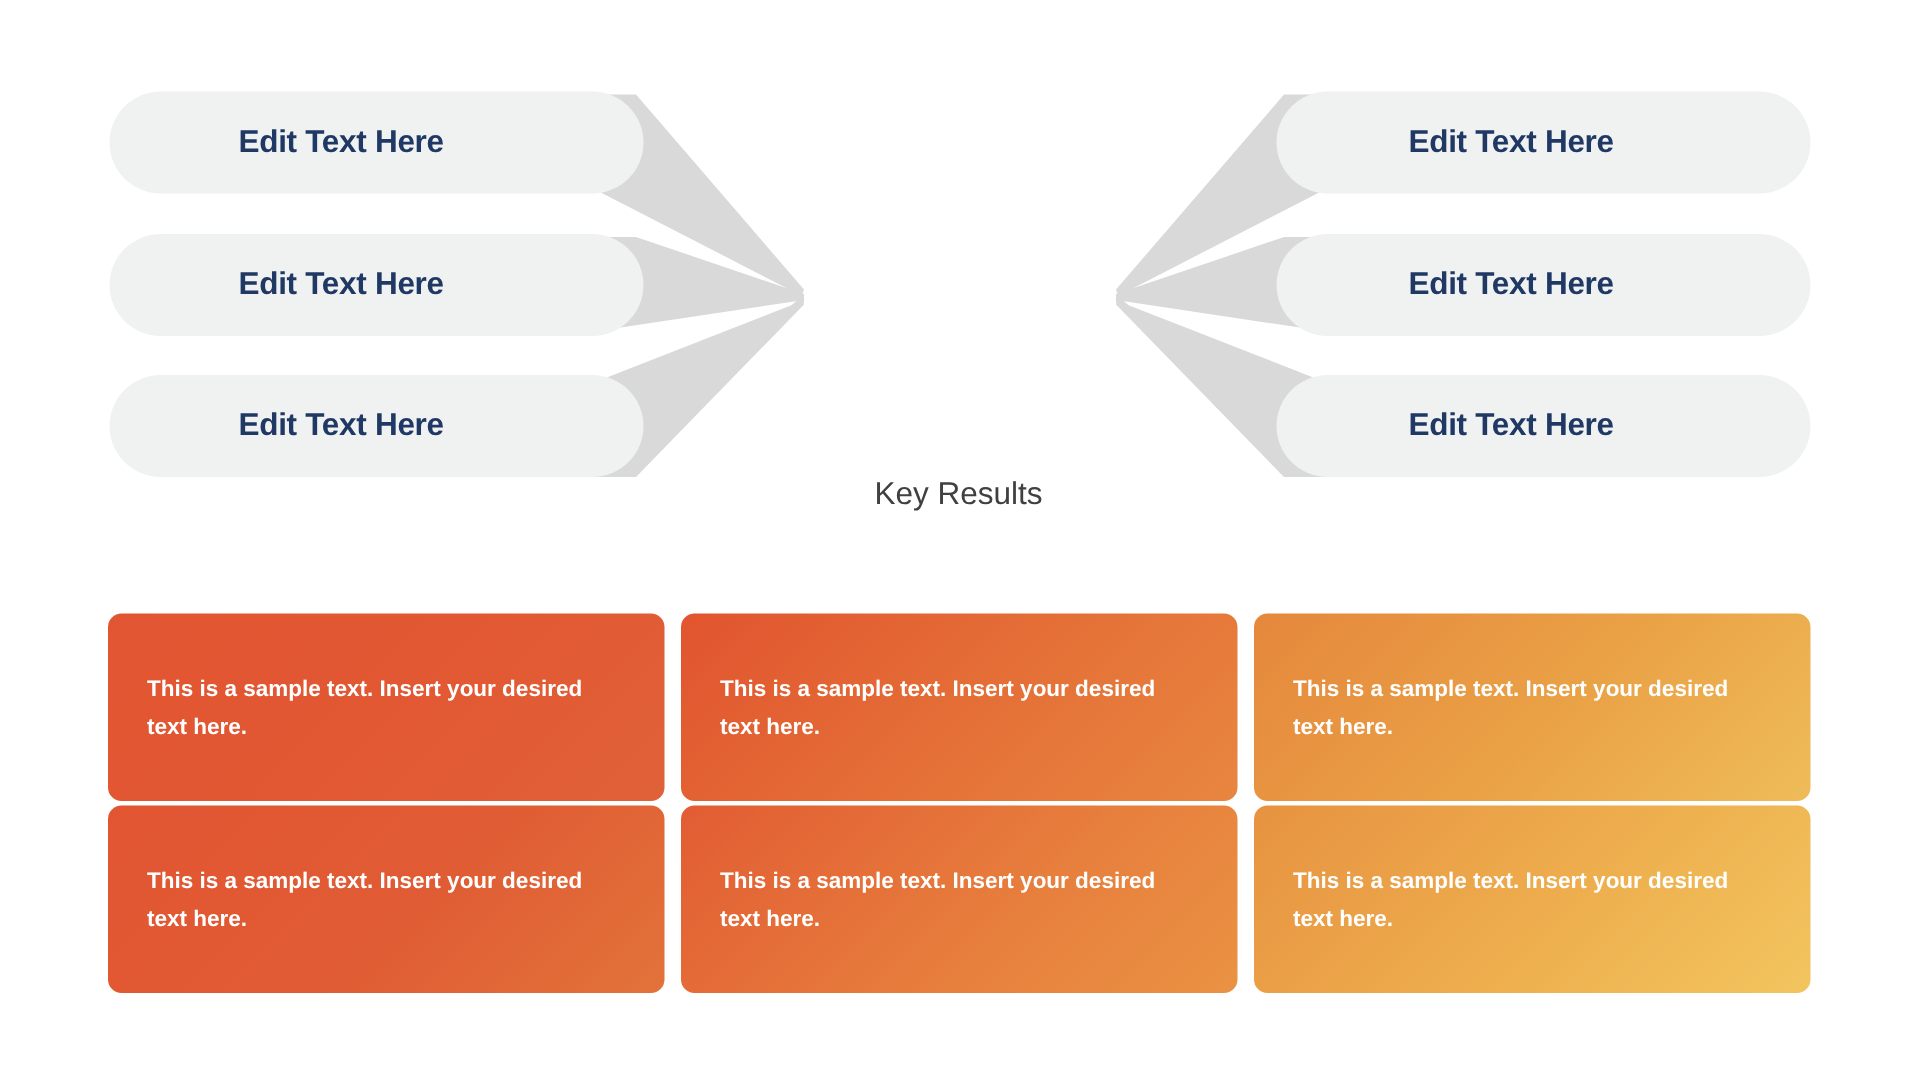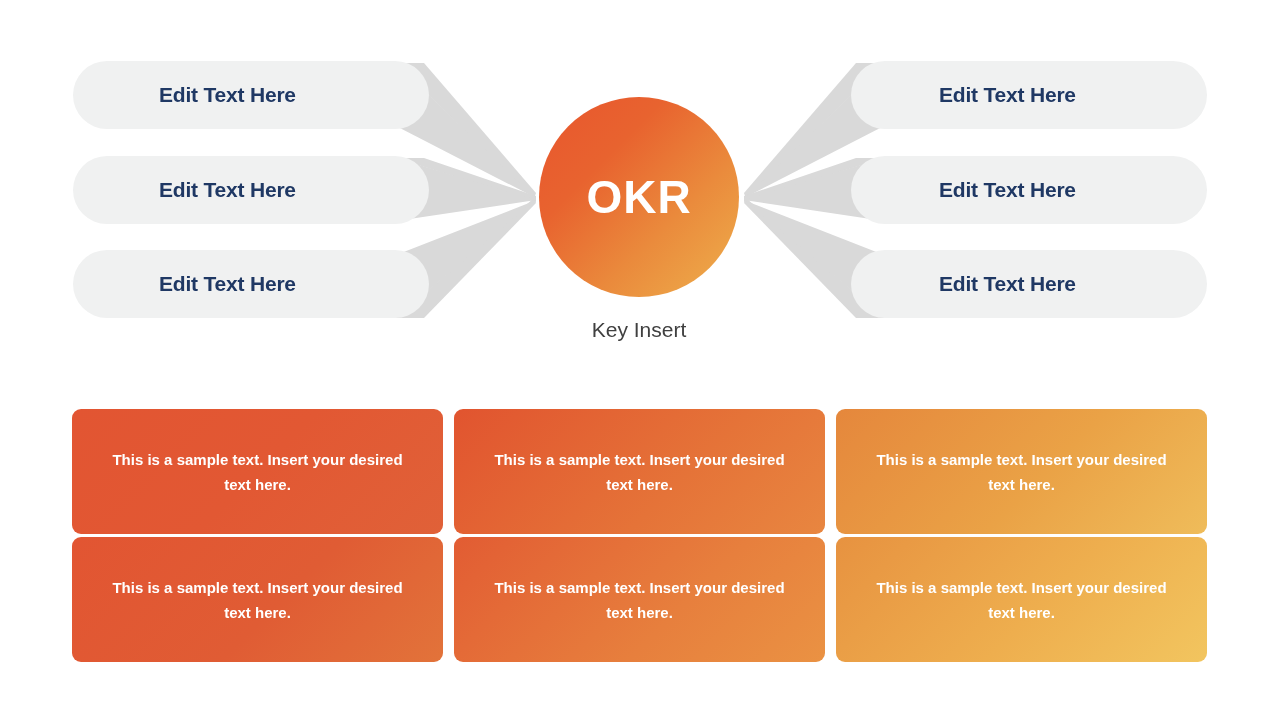--- a/index.html
+++ b/index.html
@@ -105,21 +105,21 @@
     align-items: center;
     justify-content: center;
     box-sizing: border-box;
     padding: 0 26px;
   }
   .card-text {
     color: #ffffff;
     font-size: 15px;
     font-weight: bold;
     line-height: 25px;
-    text-align: center;
+    text-align: left;
   }
 
   .card-c1 { left: 72px;  }
   .card-c2 { left: 454px; }
   .card-c3 { left: 836px; }
   .card-r1 { top: 409px; }
   .card-r2 { top: 537px; }
 
   .g-c1 { background: linear-gradient(135deg, #e25532 0%, #e25833 50%, #e06138 100%); }
   .g-c2 { background: linear-gradient(135deg, #e1542f 0%, #e57338 60%, #e88640 100%); }
@@ -164,26 +164,23 @@
   <div class="pill right pill-r1">
     <span class="pill-label">Edit Text Here</span>
   </div>
   <div class="pill right pill-r2">
     <span class="pill-label">Edit Text Here</span>
   </div>
   <div class="pill right pill-r3">
     <span class="pill-label">Edit Text Here</span>
   </div>
 
-  <div id="center-circle">
-    <span id="center-label">OKR</span>
-  </div>
 
   <div id="caption">
-    <div>Key Insert</div>
+    <div>Key Results</div>
   </div>
 
   <div class="card card-c1 card-r1 g-c1">
     <span class="card-text">This is a sample text. Insert your desired text here.</span>
   </div>
   <div class="card card-c2 card-r1 g-c2">
     <span class="card-text">This is a sample text. Insert your desired text here.</span>
   </div>
   <div class="card card-c3 card-r1 g-c3">
     <span class="card-text">This is a sample text. Insert your desired text here.</span>

